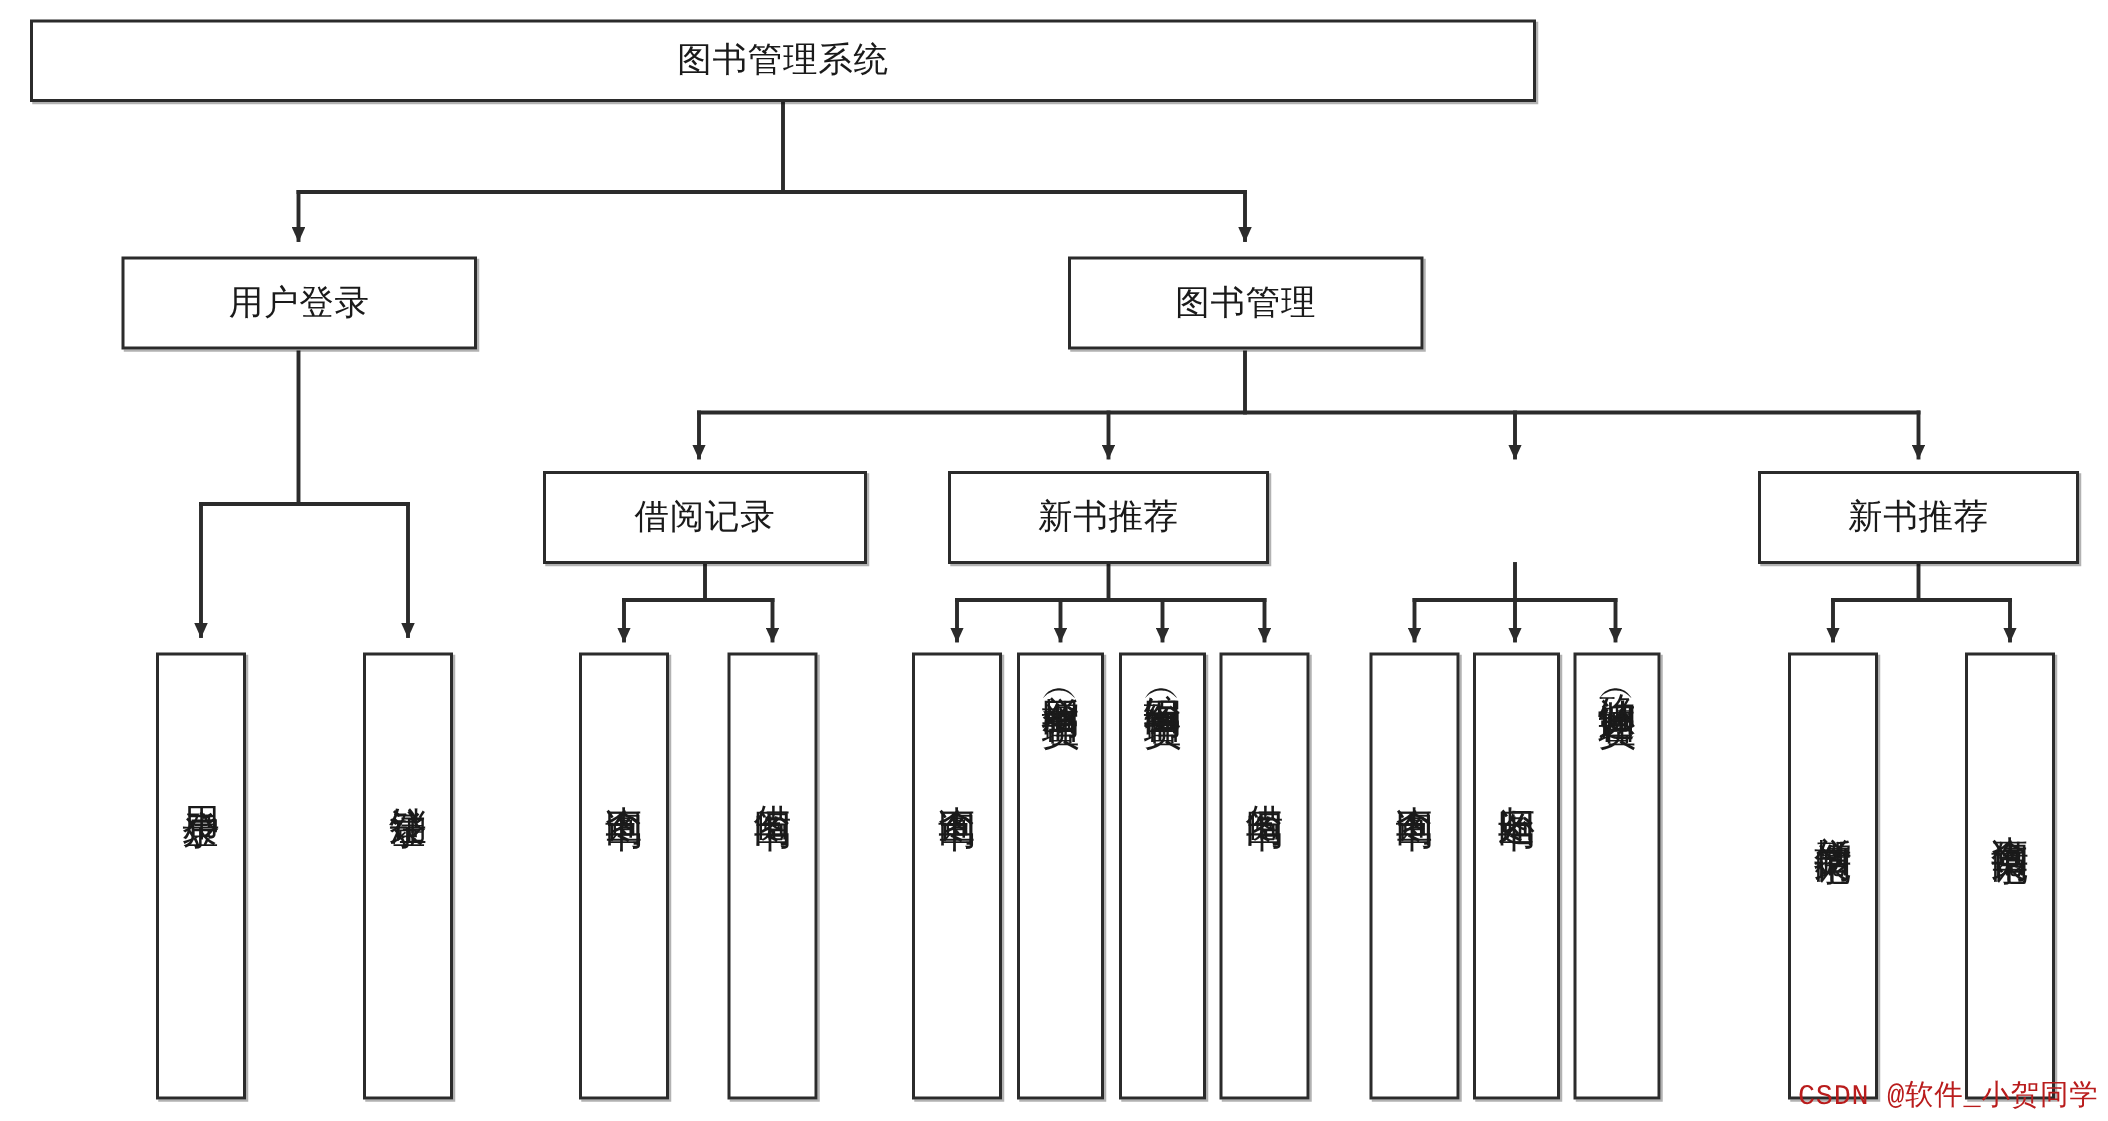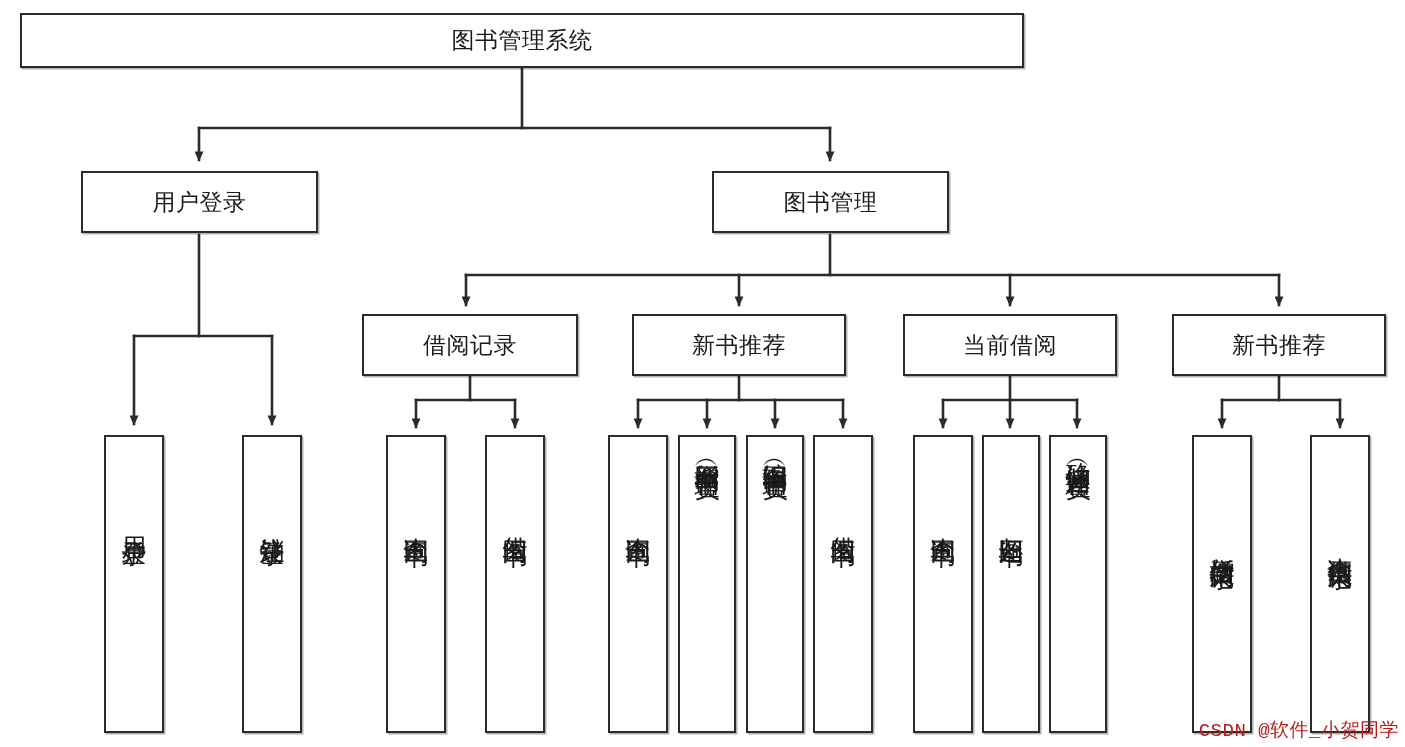--- a/index.html
+++ b/index.html
@@ -148,23 +148,20 @@
   <div class="node horizontal" style="left:712px; top:171px; width:237px; height:62px;">
     <span class="node-label">图书管理</span>
   </div>
 
   <div class="node horizontal" style="left:362px; top:314px; width:216px; height:62px;">
     <span class="node-label">借阅记录</span>
   </div>
   <div class="node horizontal" style="left:632px; top:314px; width:214px; height:62px;">
     <span class="node-label">新书推荐</span>
   </div>
-  <div class="node horizontal" style="left:903px; top:314px; width:214px; height:62px;">
-    <span class="node-label">当前借阅</span>
-  </div>
   <div class="node horizontal" style="left:1172px; top:314px; width:214px; height:62px;">
     <span class="node-label">新书推荐</span>
   </div>
 
   <div class="node vertical mid" style="left:104px; top:435px; width:60px; height:298px;">
     <span class="node-label">用户登录</span>
   </div>
   <div class="node vertical mid" style="left:242px; top:435px; width:60px; height:298px;">
     <span class="node-label">注销登录</span>
   </div>

